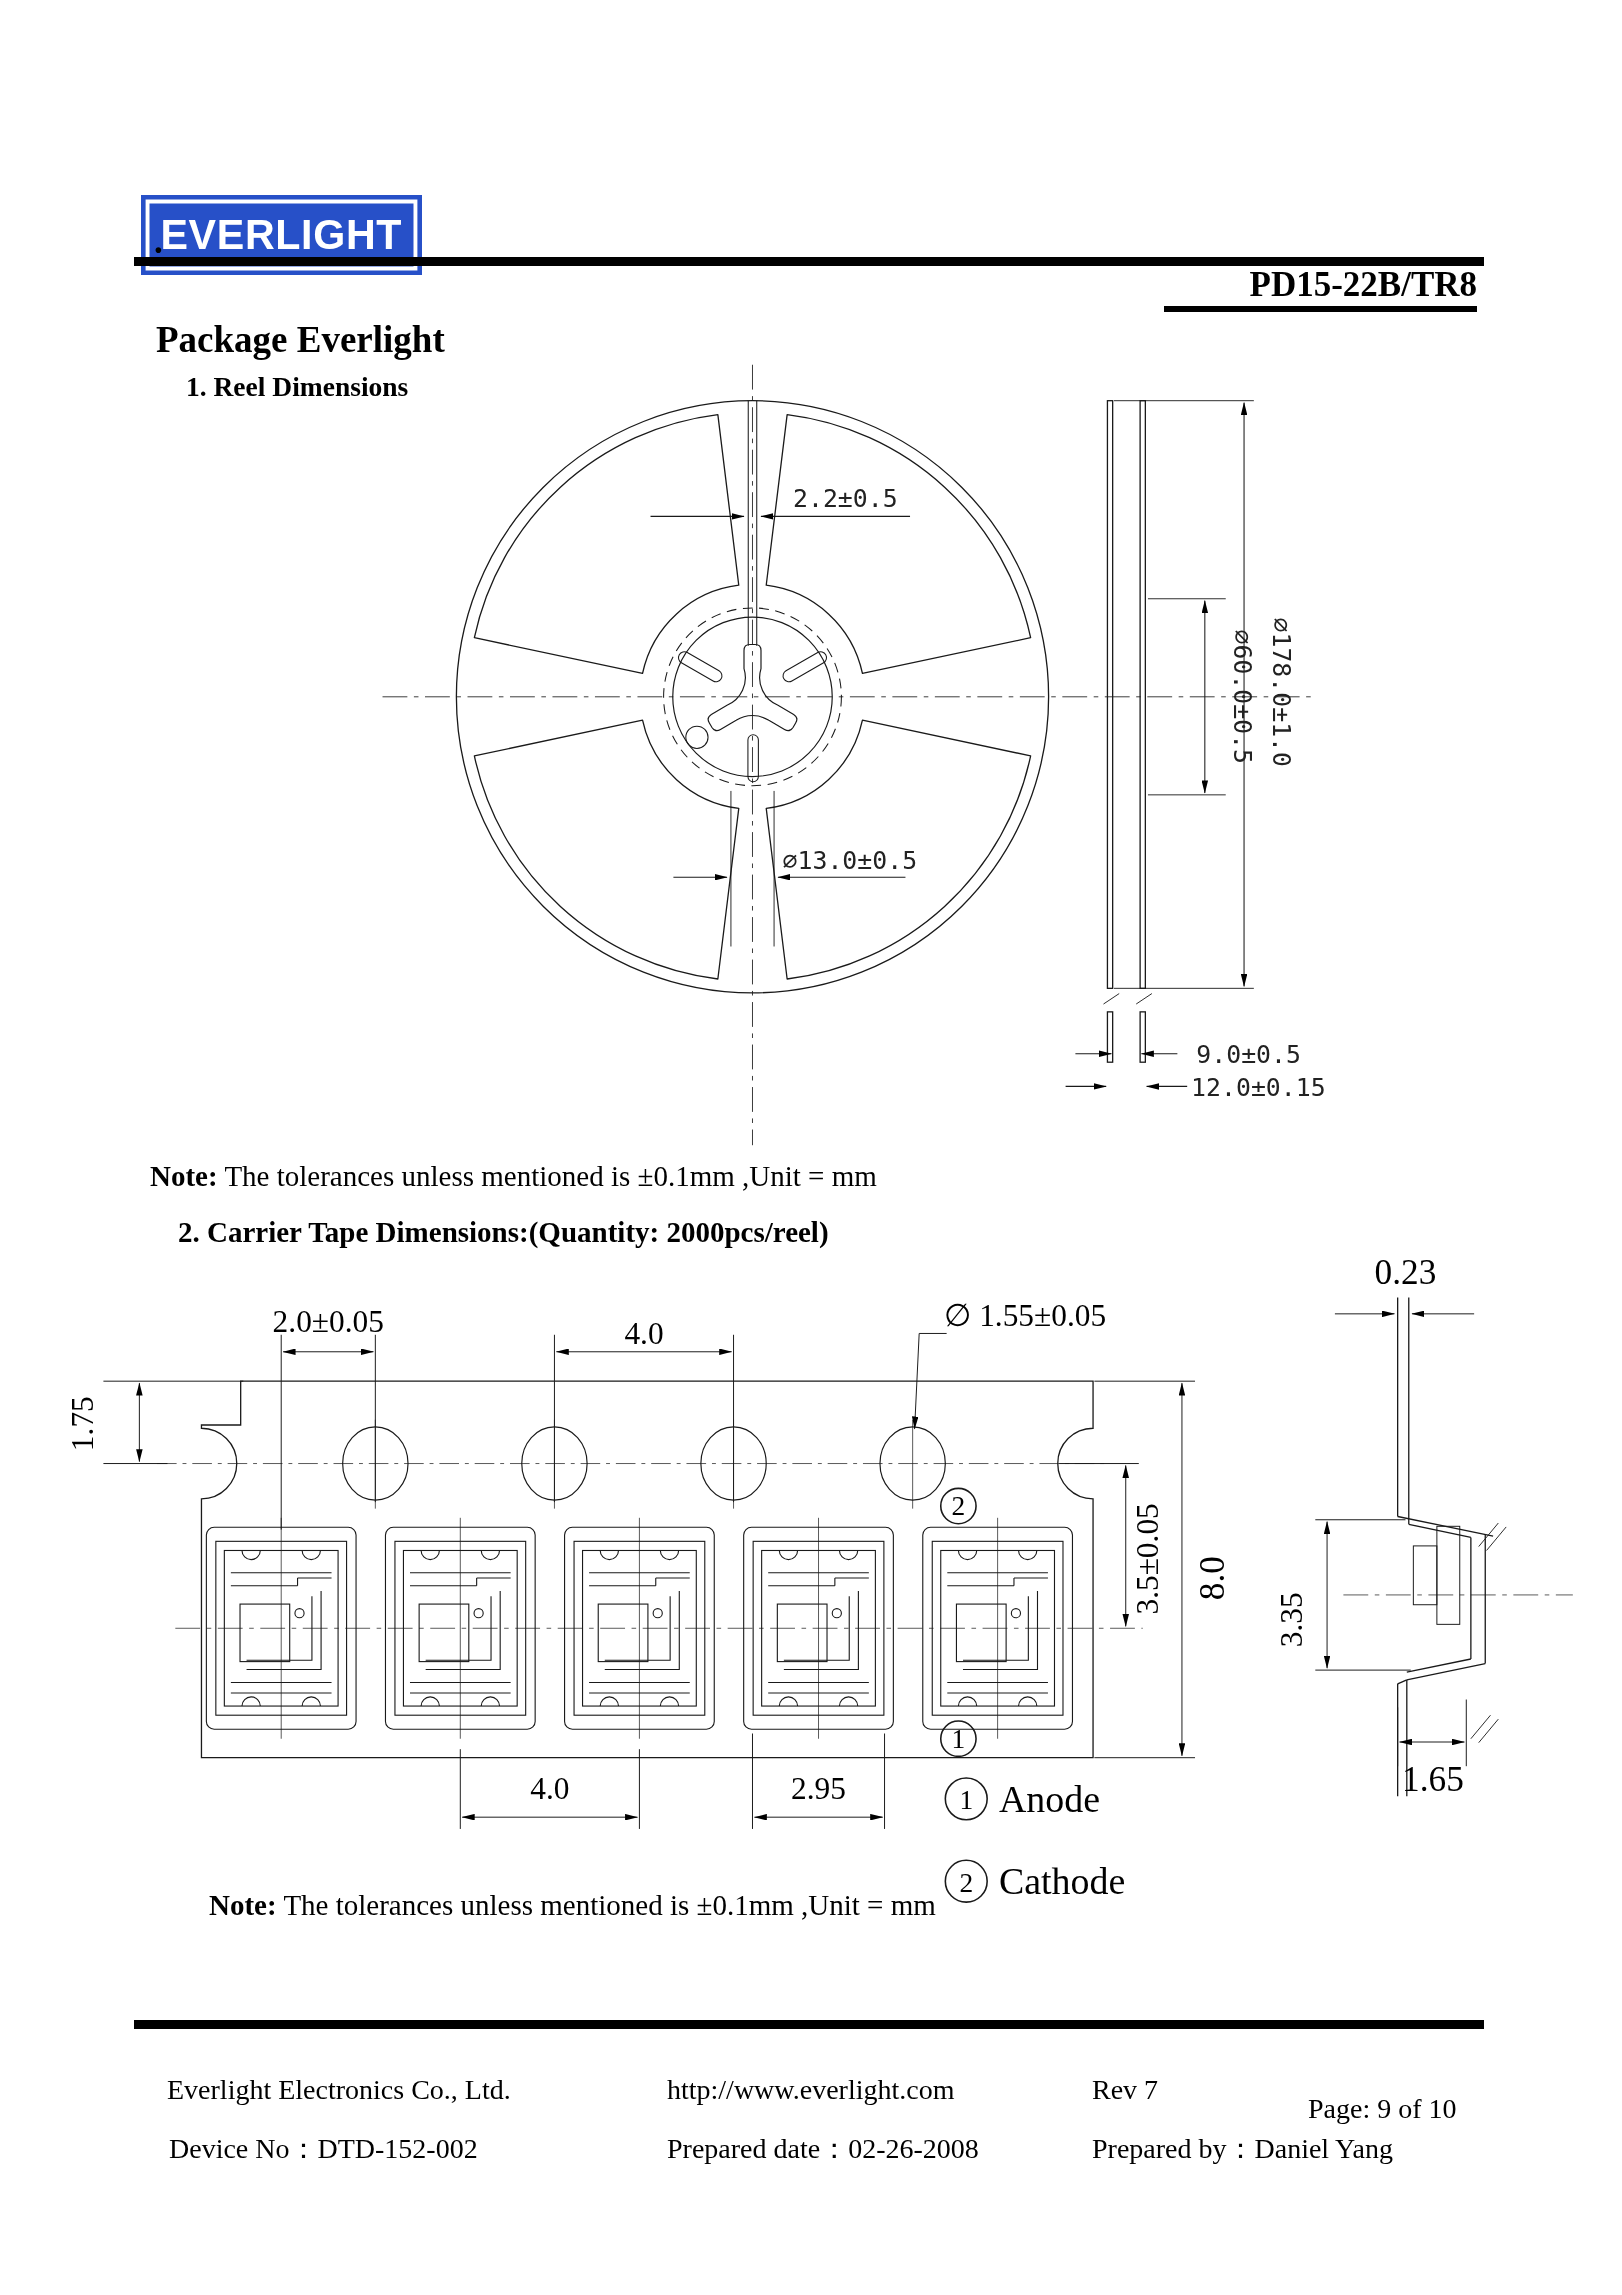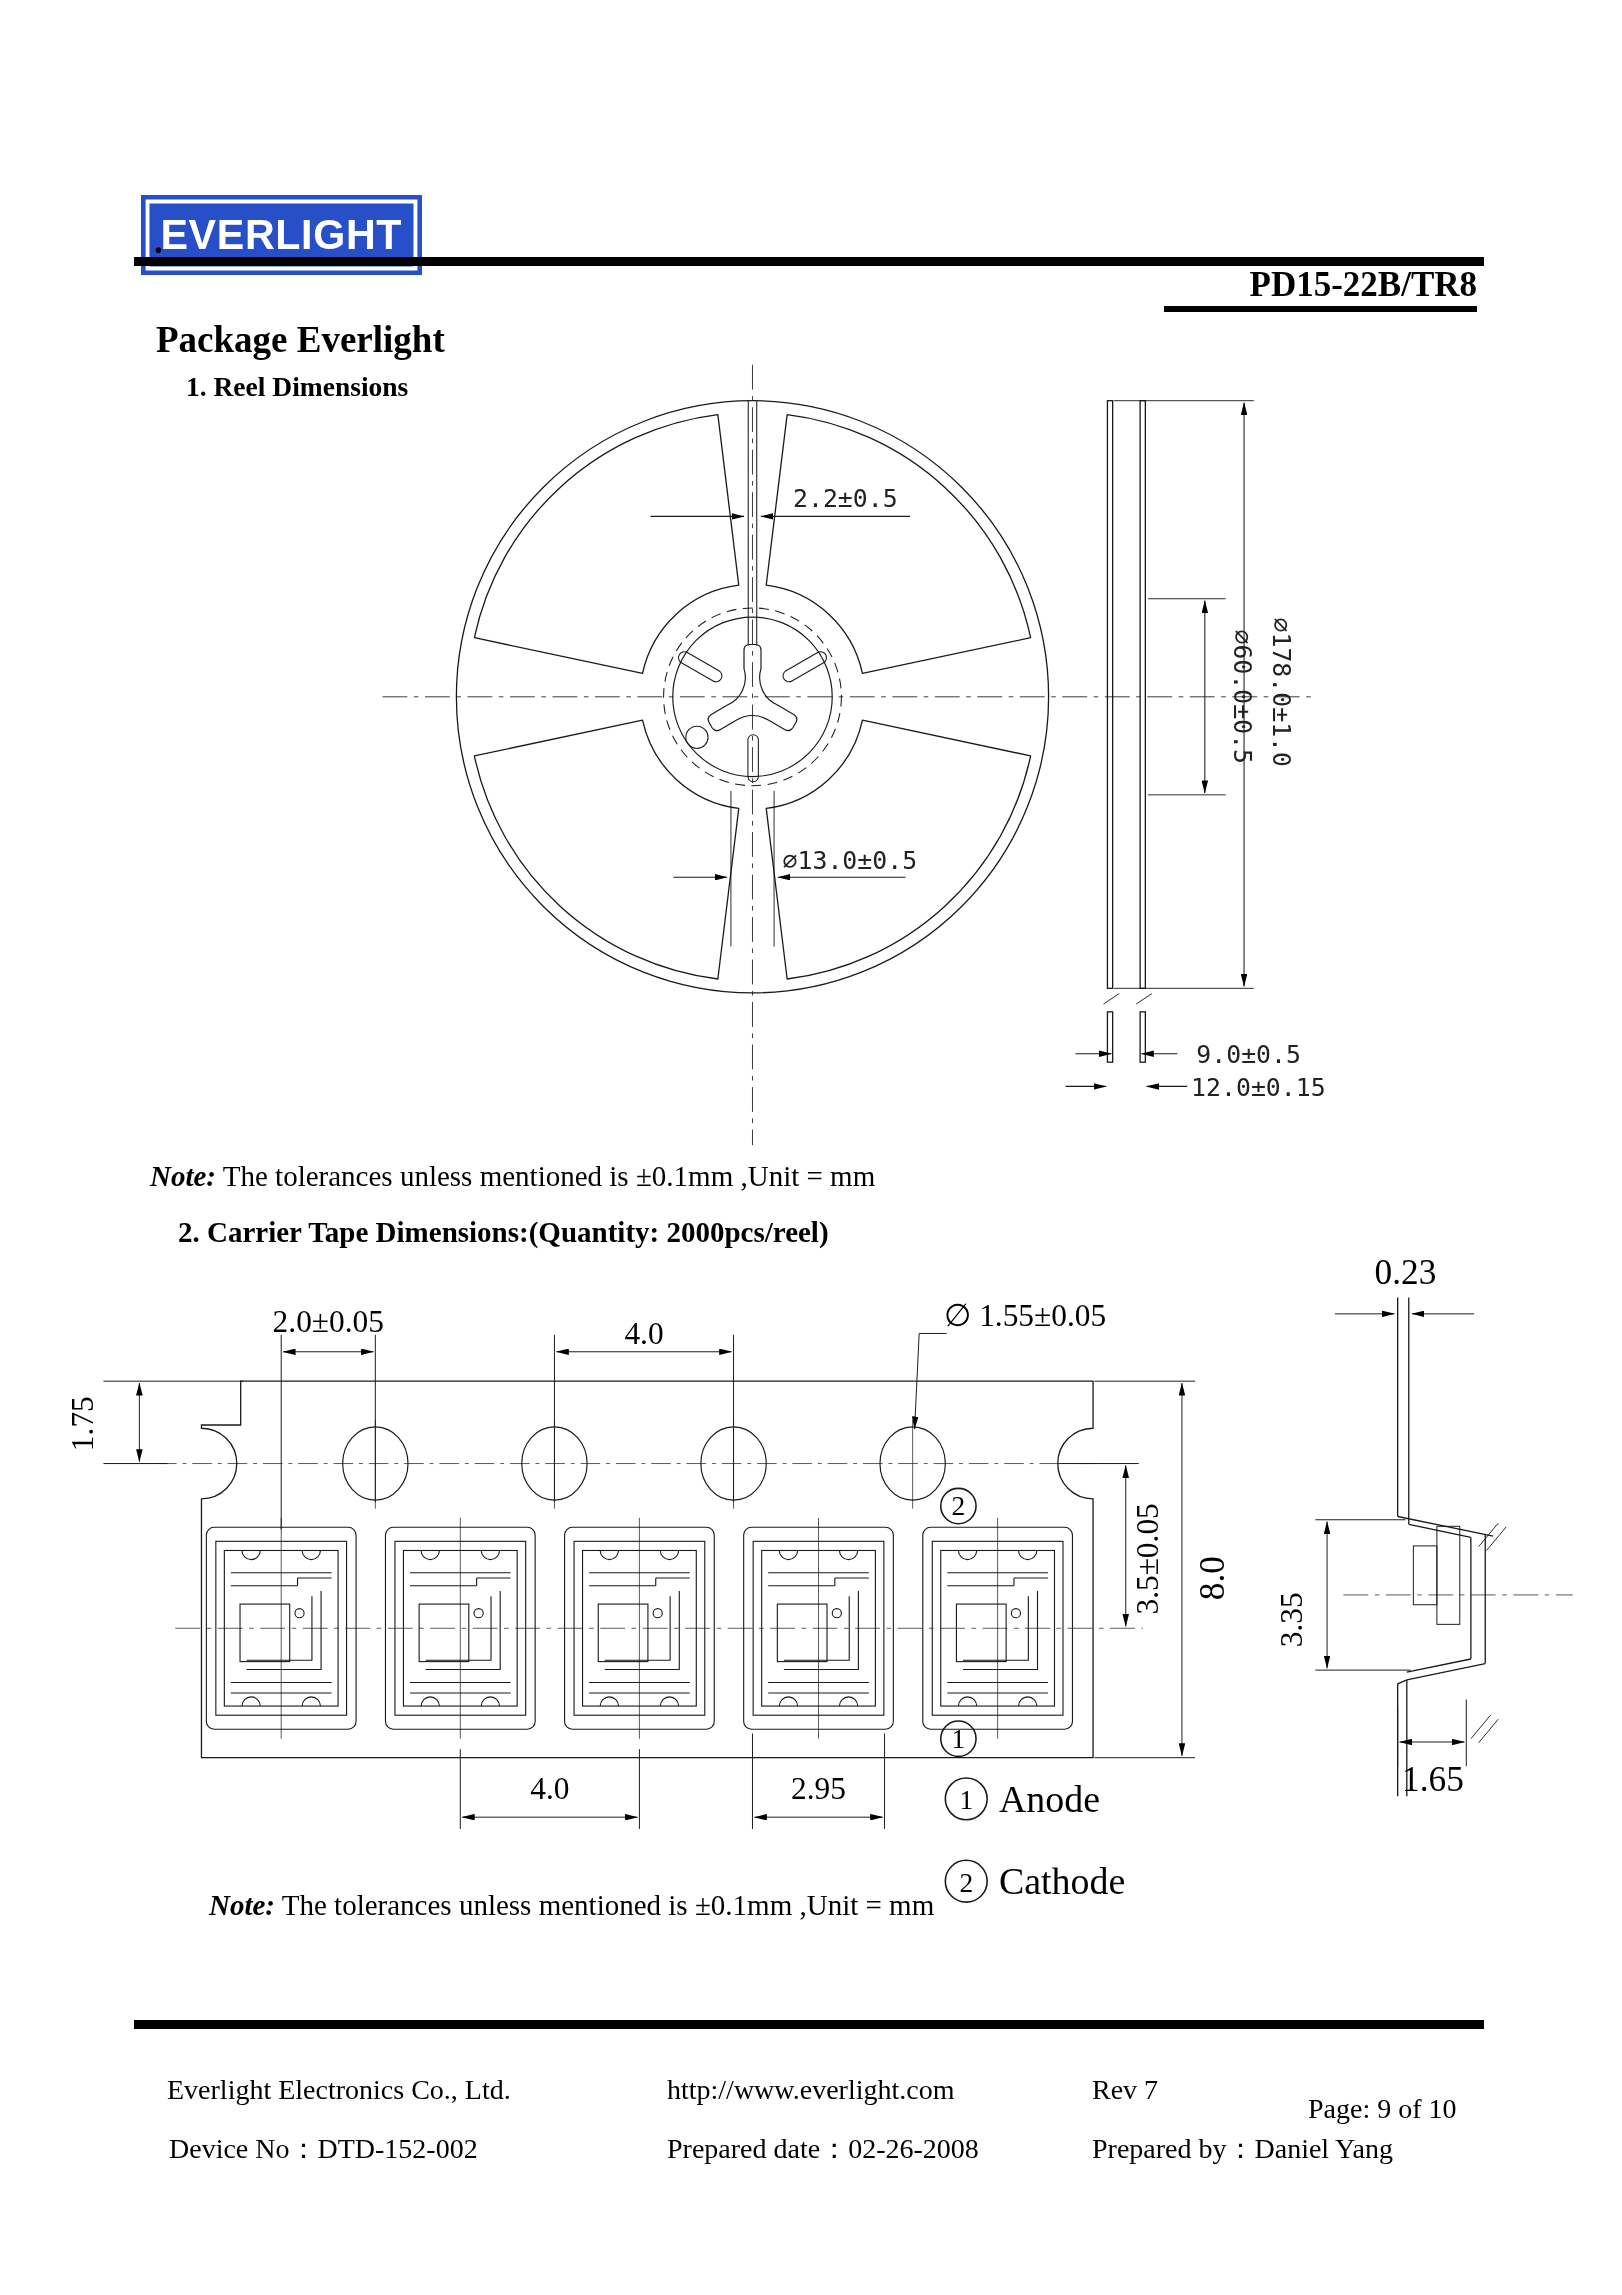--- a/index.html
+++ b/index.html
@@ -25,21 +25,21 @@
   .rule-bottom{top:2020px;height:9.2px;}
   .part-number{
     left:1164px;top:265px;width:313px;text-align:right;
     font-weight:bold;font-size:35px;border-bottom:6.5px solid #000;padding-bottom:1px;
   }
   .page-title{left:156px;top:318px;font-size:37px;font-weight:bold;}
   .sec1{left:186px;top:371px;font-size:27.5px;font-weight:bold;}
   .sec2{left:178px;top:1216px;font-size:29px;font-weight:bold;}
   .note1{left:150px;top:1160px;font-size:29px;}
   .note2{left:209px;top:1889px;font-size:29px;}
-  .note-label{font-weight:bold;font-style:italic;}
+  .note-label{font-weight:bold;}
   .footer-item{font-size:28px;z-index:2;}
   svg text{user-select:none;}
   .dimM{font-family:"DejaVu Sans Mono",monospace;font-size:38px;fill:#222;}
   .dimS{font-family:"Liberation Serif",serif;font-size:48px;fill:#000;}
   .dimS2{font-family:"Liberation Serif",serif;font-size:54px;fill:#000;}
   .badgeT{font-family:"Liberation Serif",serif;font-size:42px;fill:#000;}
   .legendT{font-family:"Liberation Serif",serif;font-size:58px;fill:#000;}
 </style>
 </head>
 <body>

